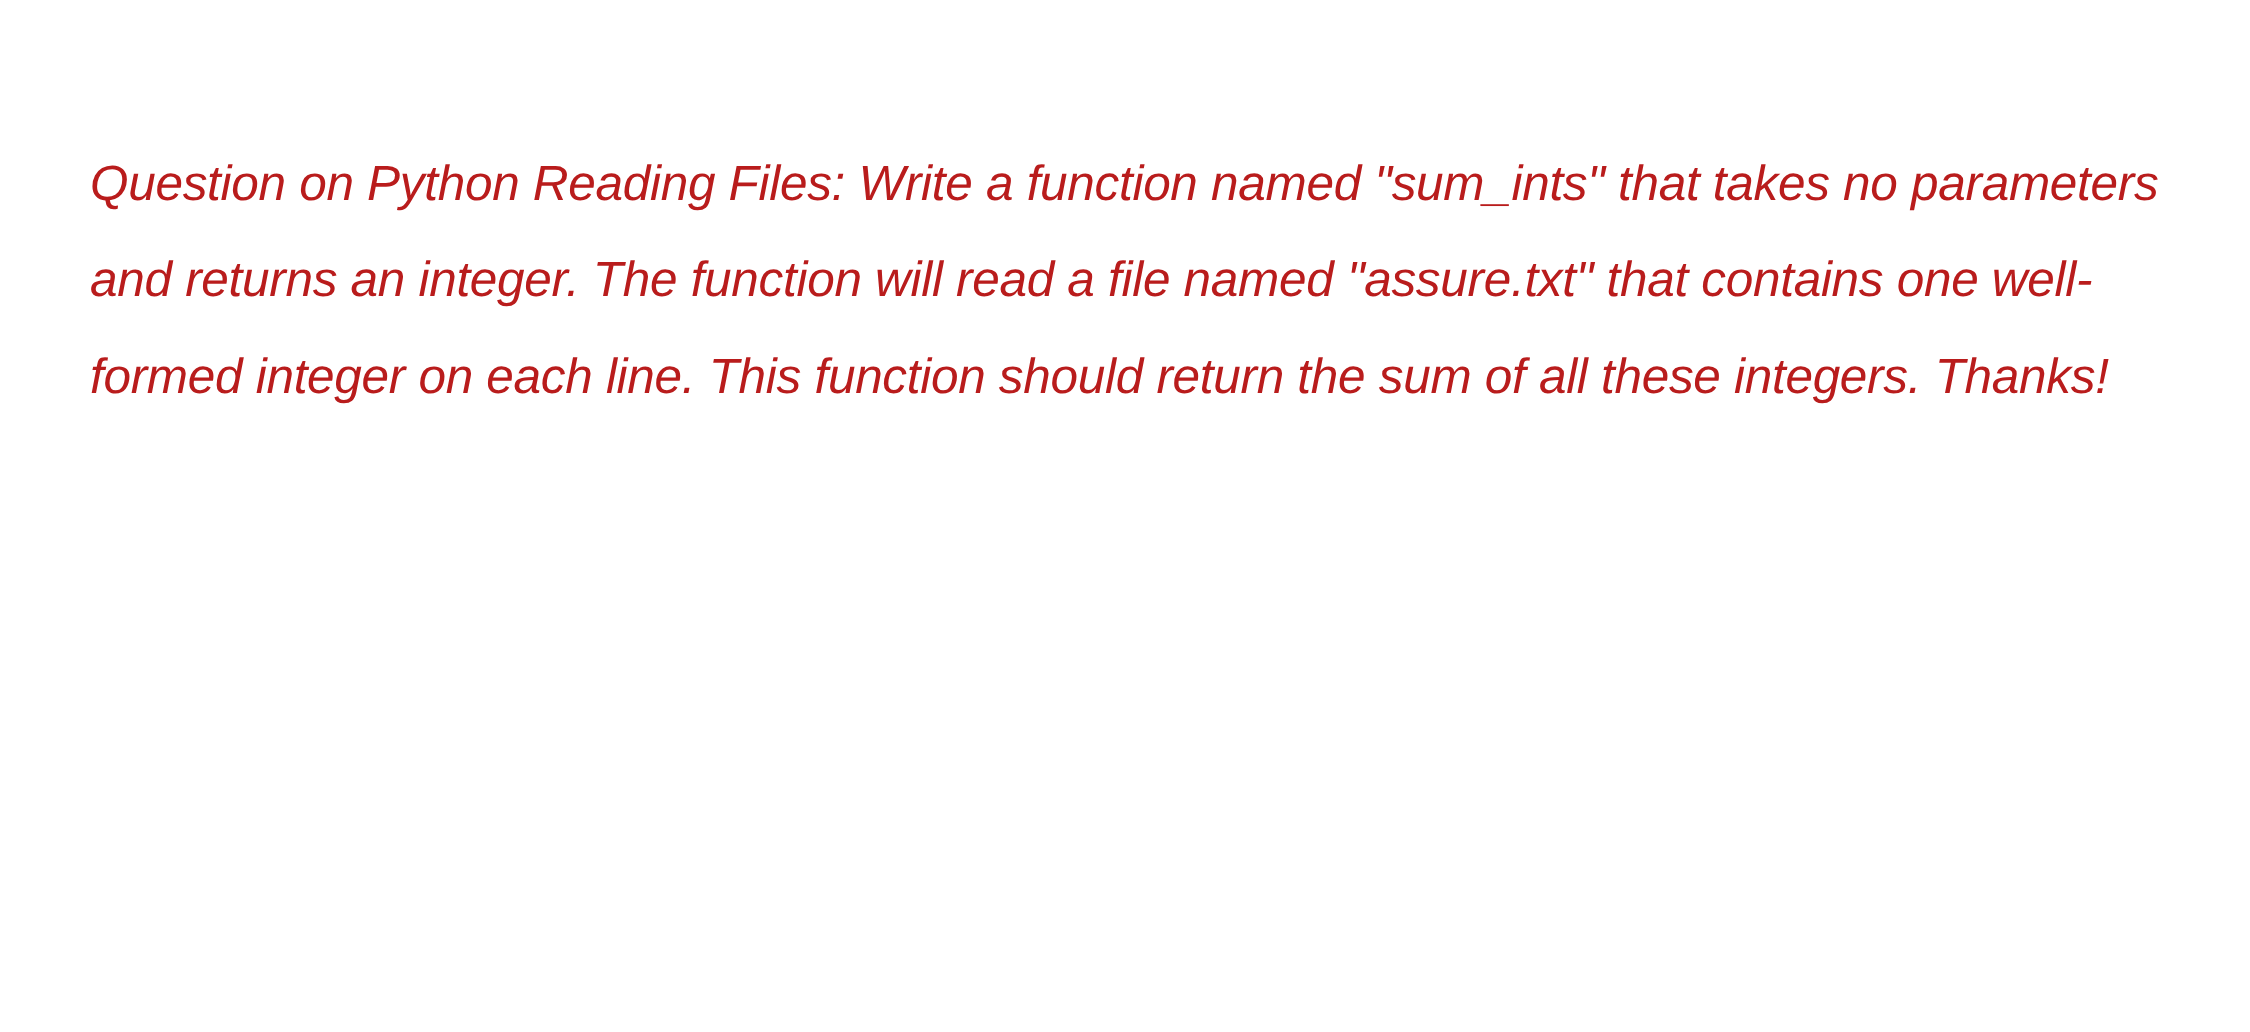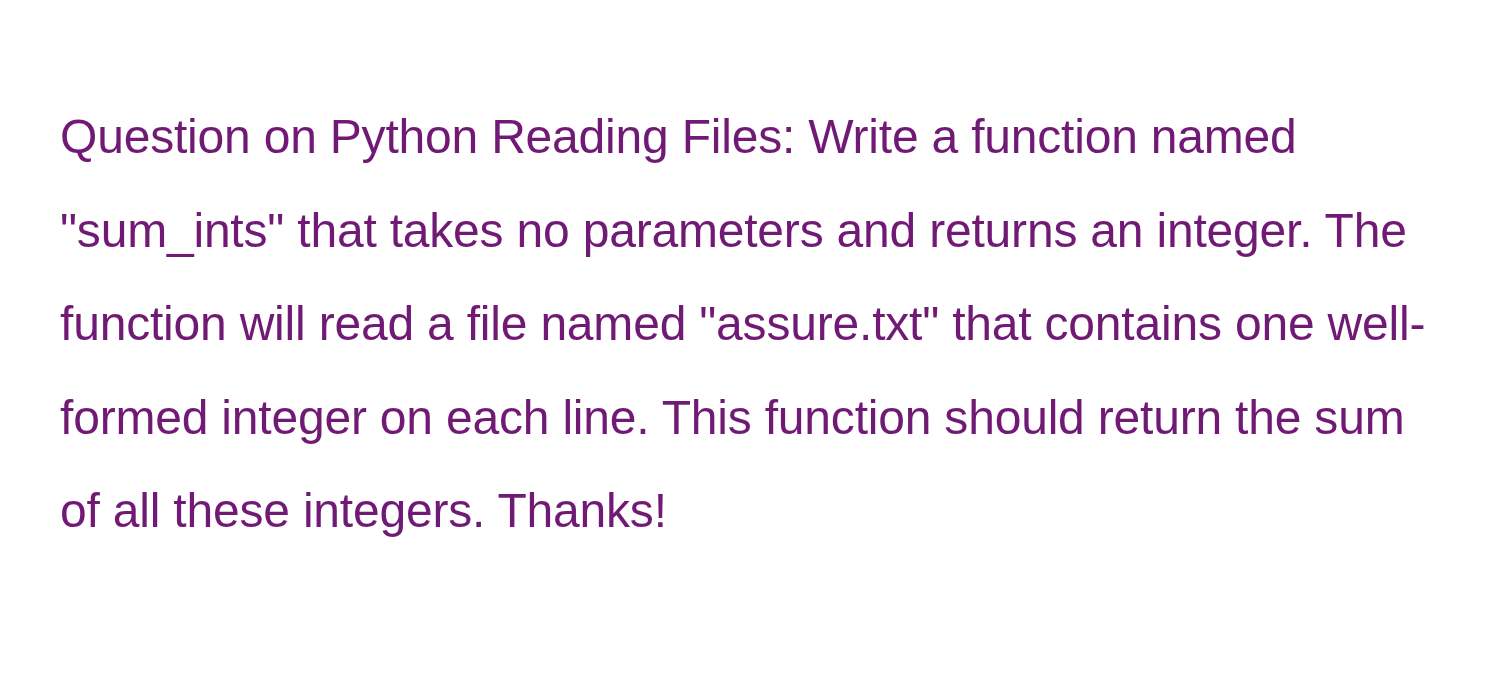--- a/index.html
+++ b/index.html
@@ -8,23 +8,24 @@
       box-sizing: border-box;
     }
     body {
       width: 1500px;
       height: 688px;
       background: #ffffff;
       font-family: -apple-system, BlinkMacSystemFont, "Segoe UI", Helvetica, Arial, sans-serif;
       padding: 90px 60px 60px 60px;
     }
     .content {
-      font-size: 48px;
+      font-size: 33px;
       line-height: 1.95;
-      color: #701a75;
+      color: #b91c1c;
       font-weight: 400;
       letter-spacing: -0.2px;
+      font-style: italic;
     }
   </style>
 </head>
 <body>
 
 <div class="content">Question on Python Reading Files: Write a function named "sum_ints" that takes no parameters and returns an integer. The function will read a file named "assure.txt" that contains one well-formed integer on each line. This function should return the sum of all these integers. Thanks!</div>
 
 </body></html>

